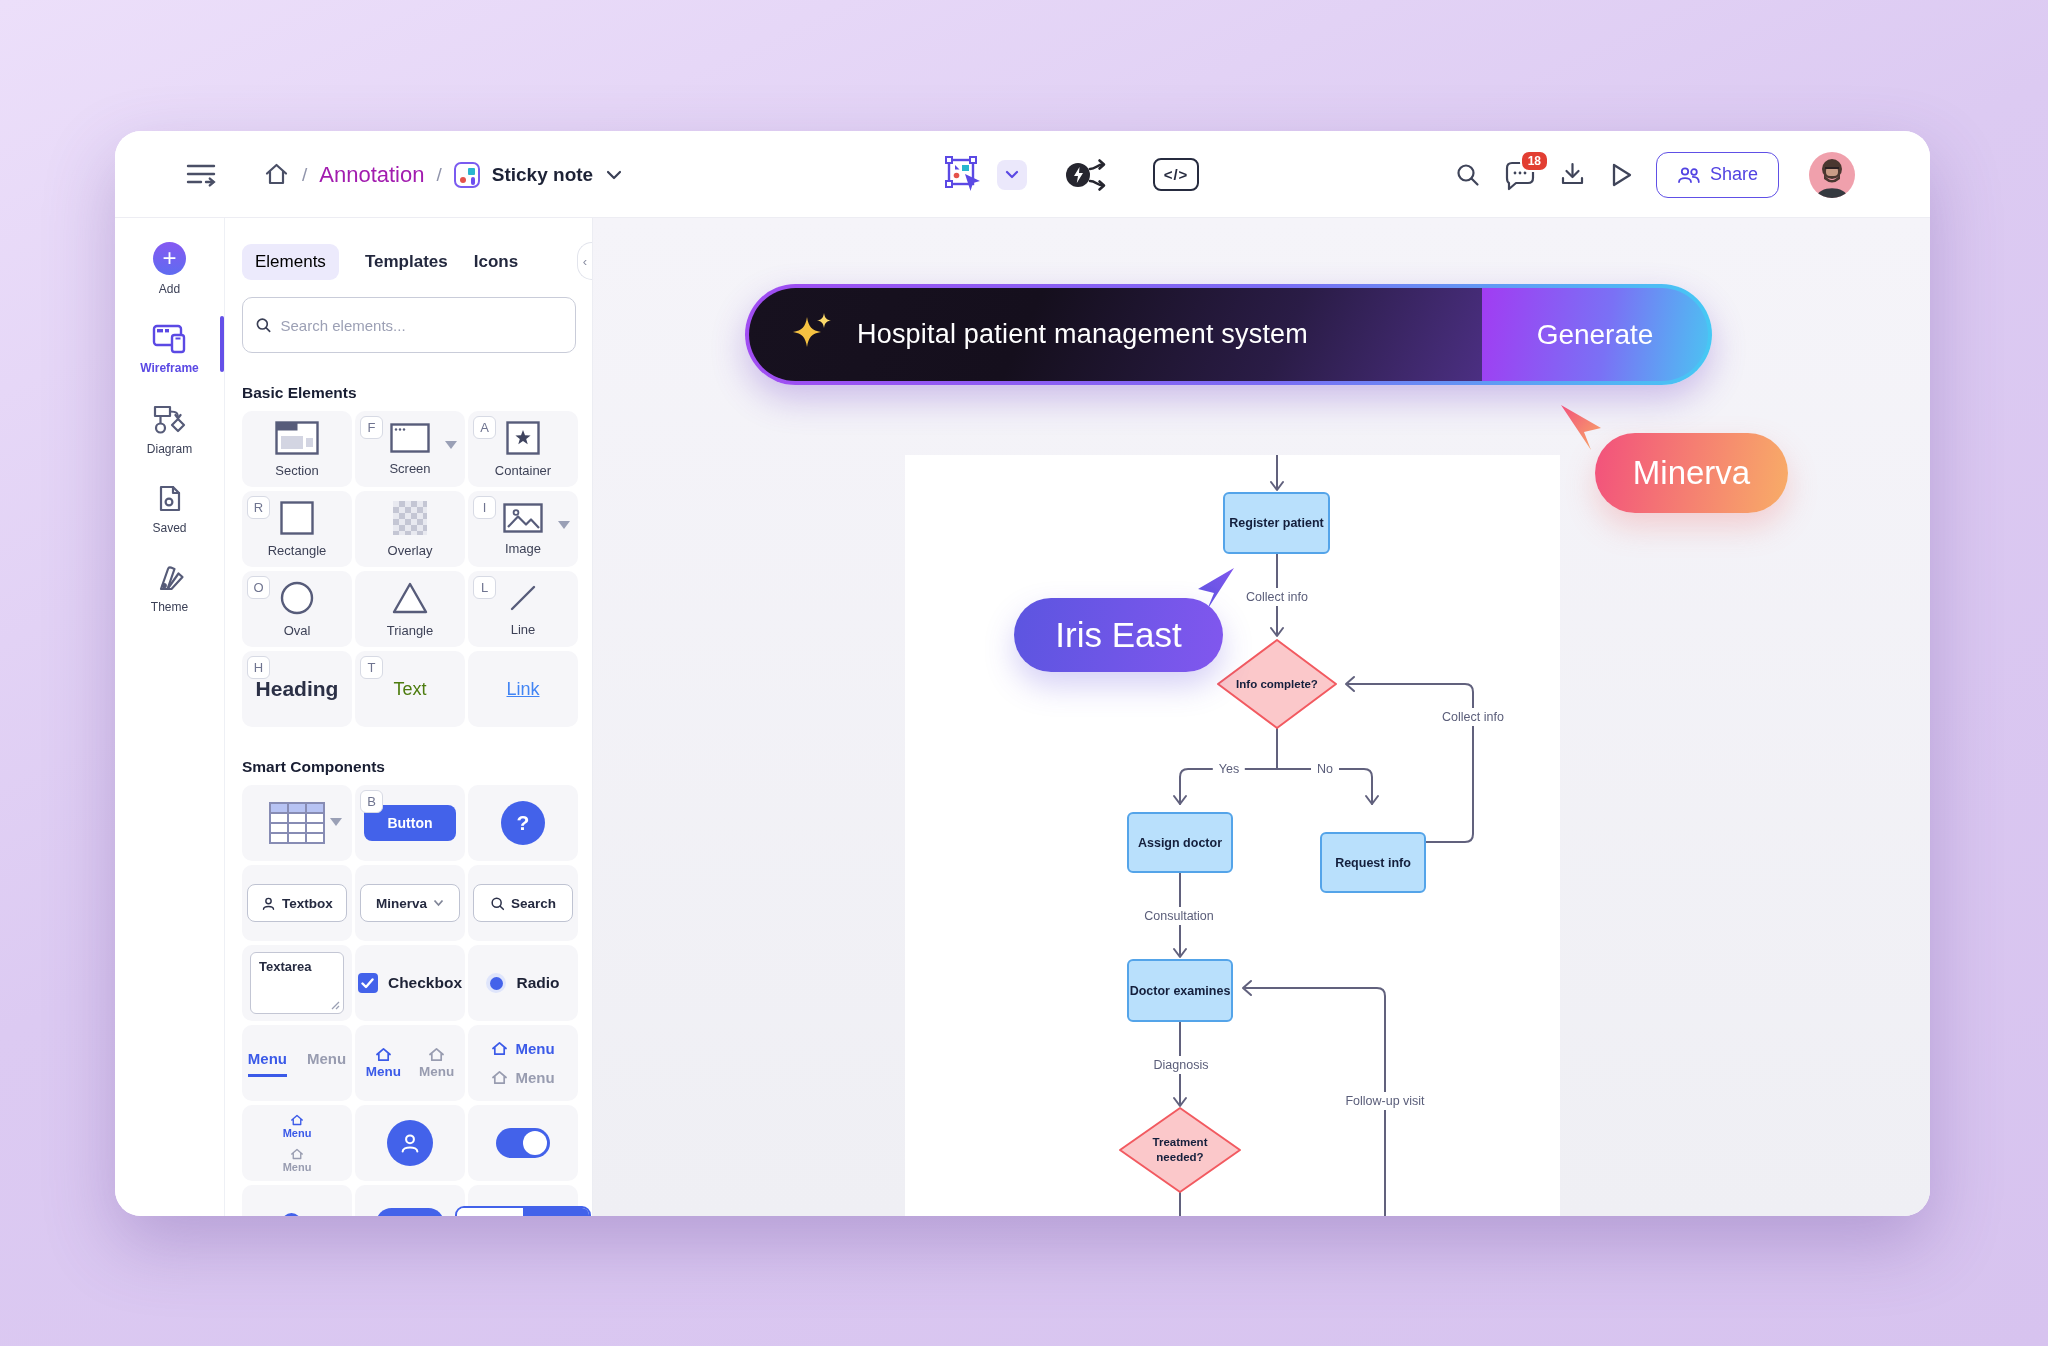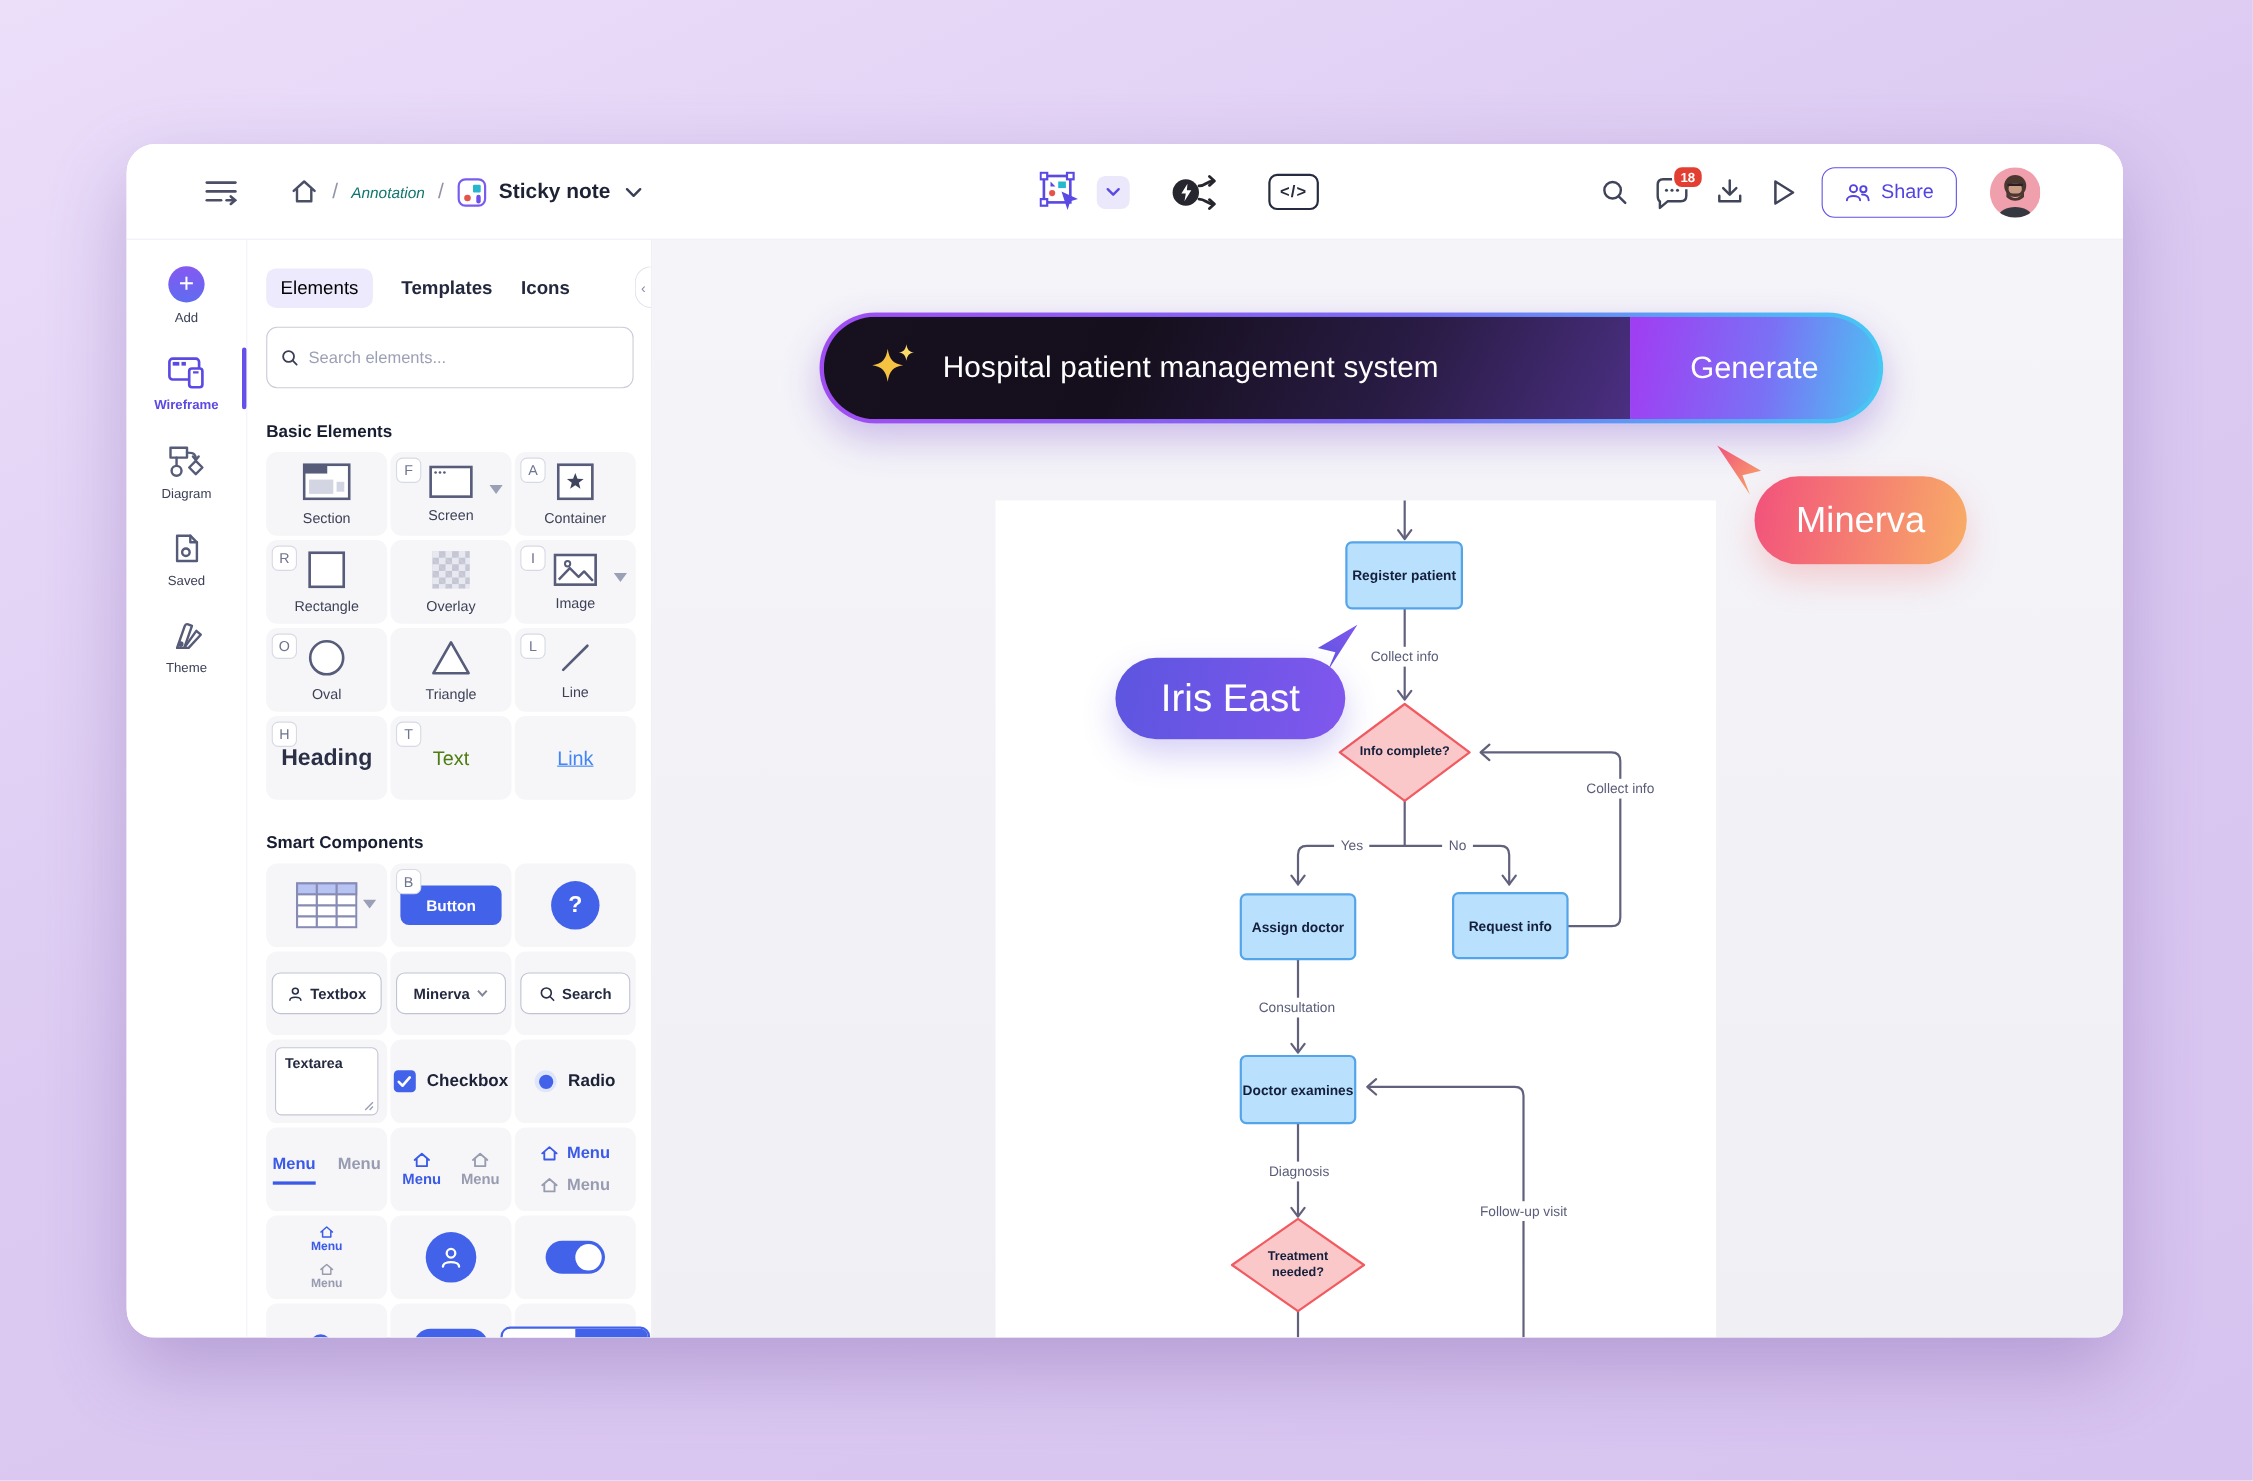--- a/index.html
+++ b/index.html
@@ -14,21 +14,21 @@
     position:absolute; left:115px; top:131px; width:1815px; height:1085px;
     background:#fff; border-radius:26px; overflow:hidden;
     box-shadow:0 28px 70px rgba(96,64,150,.30);
   }
   
   .header { position:relative; height:87px; background:#fff; border-bottom:1px solid #ededf3; }
   .hgroup { position:absolute; top:0; height:87px; display:flex; align-items:center; }
   .g-left { left:70px; gap:10px; }
   .breadcrumb { position:absolute; left:148px; top:0; height:87px; display:flex; align-items:center; gap:12px; }
   .bc-sep { color:#9094ab; font-size:19px; }
-  .bc-root { color:#0f766e; font-size:14px;font-style:italic; }
+  .bc-root { color:#a21caf; font-size:22px; }
   .bc-cur { color:#1d2236; font-size:19px; font-weight:700; }
   .badge-sticky { position:relative; width:26px; height:26px; border:2px solid #7a5bf0; border-radius:7px; background:#fff; }
   .badge-sticky i { position:absolute; display:block; }
   .bs-teal { left:12px; top:4px; width:7px; height:7px; background:#2ab5cf; border-radius:1px; }
   .bs-red { left:4px; top:13px; width:6px; height:6px; background:#e5534b; border-radius:50%; }
   .bs-bar { left:15px; top:13px; width:4px; height:8px; background:#6d4ef0; border-radius:2px; }
   .g-center { left:830px; gap:14px; }
   .chev-btn { width:30px; height:30px; background:#ebe8fb; border-radius:8px; display:flex; align-items:center; justify-content:center; }
   .code-box { width:46px; height:33px; border:2.5px solid #262b3f; border-radius:8px; display:flex; align-items:center; justify-content:center; font-weight:700; font-size:15px; color:#262b3f; letter-spacing:1px; }
   .g-right { left:1340px; gap:22px; }
@@ -618,21 +618,21 @@
             <path d="M275 737 V761"></path>
           </g>
           <g fill="#fbc8ca" stroke="#f25a60" stroke-width="2" stroke-linejoin="round">
             <polygon points="372,185 431,229 372,273 313,229"></polygon>
             <polygon points="275,653 335,695 275,737 215,695"></polygon>
           </g>
         </svg>
 
         <div class="fc-node" style="left:318px; top:37px; width:107px; height:62px;">Register patient</div>
         <div class="fc-node" style="left:222px; top:357px; width:106px; height:61px;">Assign doctor</div>
-        <div class="fc-node" style="left:415px; top:356px; width:106px; height:61px;">Request info</div>
+        <div class="fc-node" style="left:415px; top:377px; width:106px; height:61px;">Request info</div>
         <div class="fc-node" style="left:222px; top:504px; width:106px; height:63px;">Doctor examines</div>
 
         <div class="fc-dlabel" style="left:372px; top:229px; width:84px;">Info complete?</div>
         <div class="fc-dlabel" style="left:275px; top:695px; width:92px;">Treatment needed?</div>
 
         <div class="fc-elabel" style="left:372px; top:142px;">Collect info</div>
         <div class="fc-elabel" style="left:324px; top:314px;">Yes</div>
         <div class="fc-elabel" style="left:420px; top:314px;">No</div>
         <div class="fc-elabel" style="left:568px; top:262px;">Collect info</div>
         <div class="fc-elabel" style="left:274px; top:461px;">Consultation</div>

